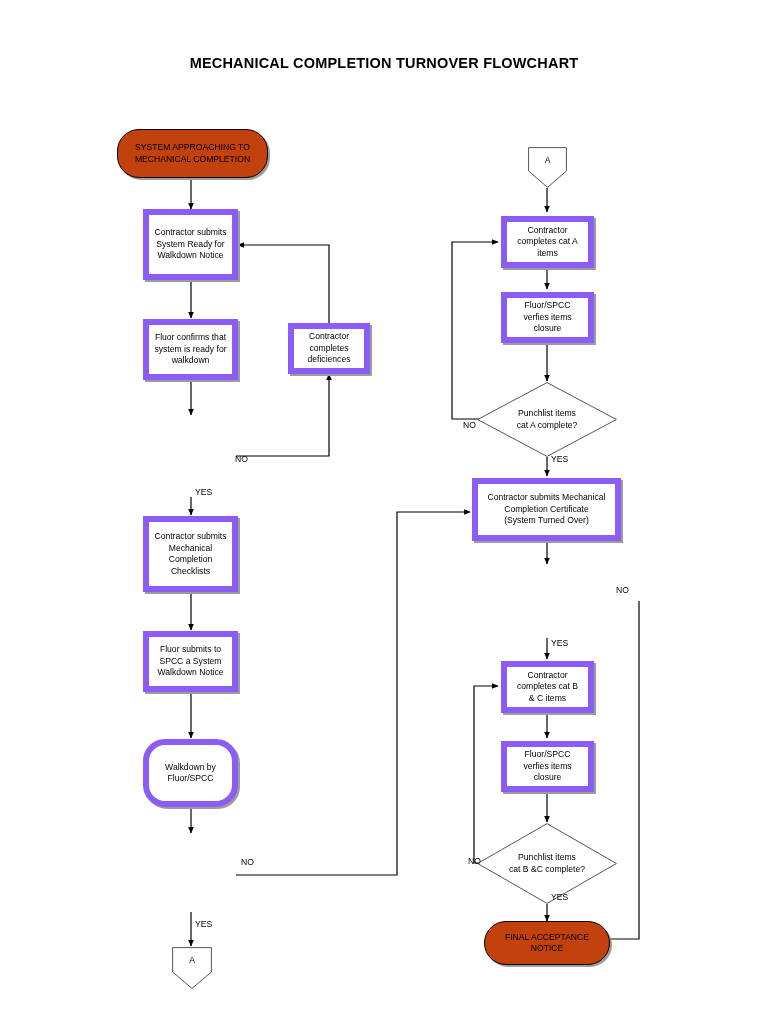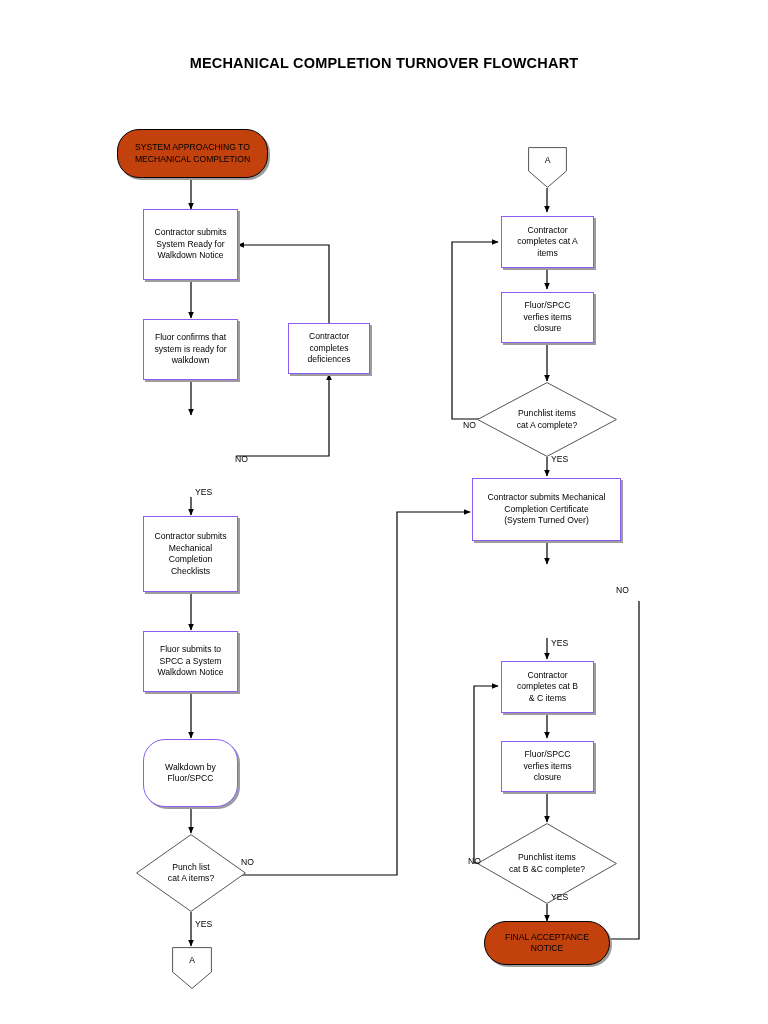--- a/index.html
+++ b/index.html
@@ -16,21 +16,21 @@
   }
 
   .node{
     position:absolute;box-sizing:border-box;
     display:flex;align-items:center;justify-content:center;text-align:center;
     font-size:8.6px;line-height:11.5px;color:#000;
   }
 
   
   .proc{
-    border:1px solid #8b5cf6;background:#fff;
+    border:6px solid #8b5cf6;background:#fff;
     box-shadow:2px 2px 0 0 #9d9d9d;
   }
   .proc > span{display:block;padding:0 3px;}
 
   
   .term{
     border:1px solid #000;background:#c2410c;border-radius:22px;
     box-shadow:2px 2px 0 0 #9d9d9d;
   }
 
@@ -166,29 +166,20 @@
     </span>
   </div>
 
   <div class="node proc" style="left:143px;top:730px;width:95px;height:68px;border-radius:22px;">
     <span>
       <span>Walkdown by</span><br>
       <span>Fluor/SPCC</span>
     </span>
   </div>
 
-  <div class="node dec" style="left:136px;top:825px;width:110px;height:78px;">
-    <svg width="110" height="78" viewBox="0 0 110 78">
-        <polygon points="55,0.6 109.4,39 55,77.4 0.6,39" fill="#fff" stroke="#555" stroke-width="1"></polygon>
-      </svg>
-    <span class="lbl">
-      <span>Punch list</span><br>
-      <span>cat A items?</span>
-    </span>
-  </div>
 
   <div class="node conn" style="left:172px;top:938px;width:40px;height:42px;">
     <svg width="40" height="42" viewBox="0 0 40 42">
         <polygon points="0.6,0.6 39.4,0.6 39.4,25 20,41.4 0.6,25" fill="#fff" stroke="#555" stroke-width="1"></polygon>
       </svg>
     <span class="lbl">A</span>
   </div>
 
   <div class="node conn" style="left:528px;top:138px;width:39px;height:41px;">
     <svg width="39" height="41" viewBox="0 0 39 41">

